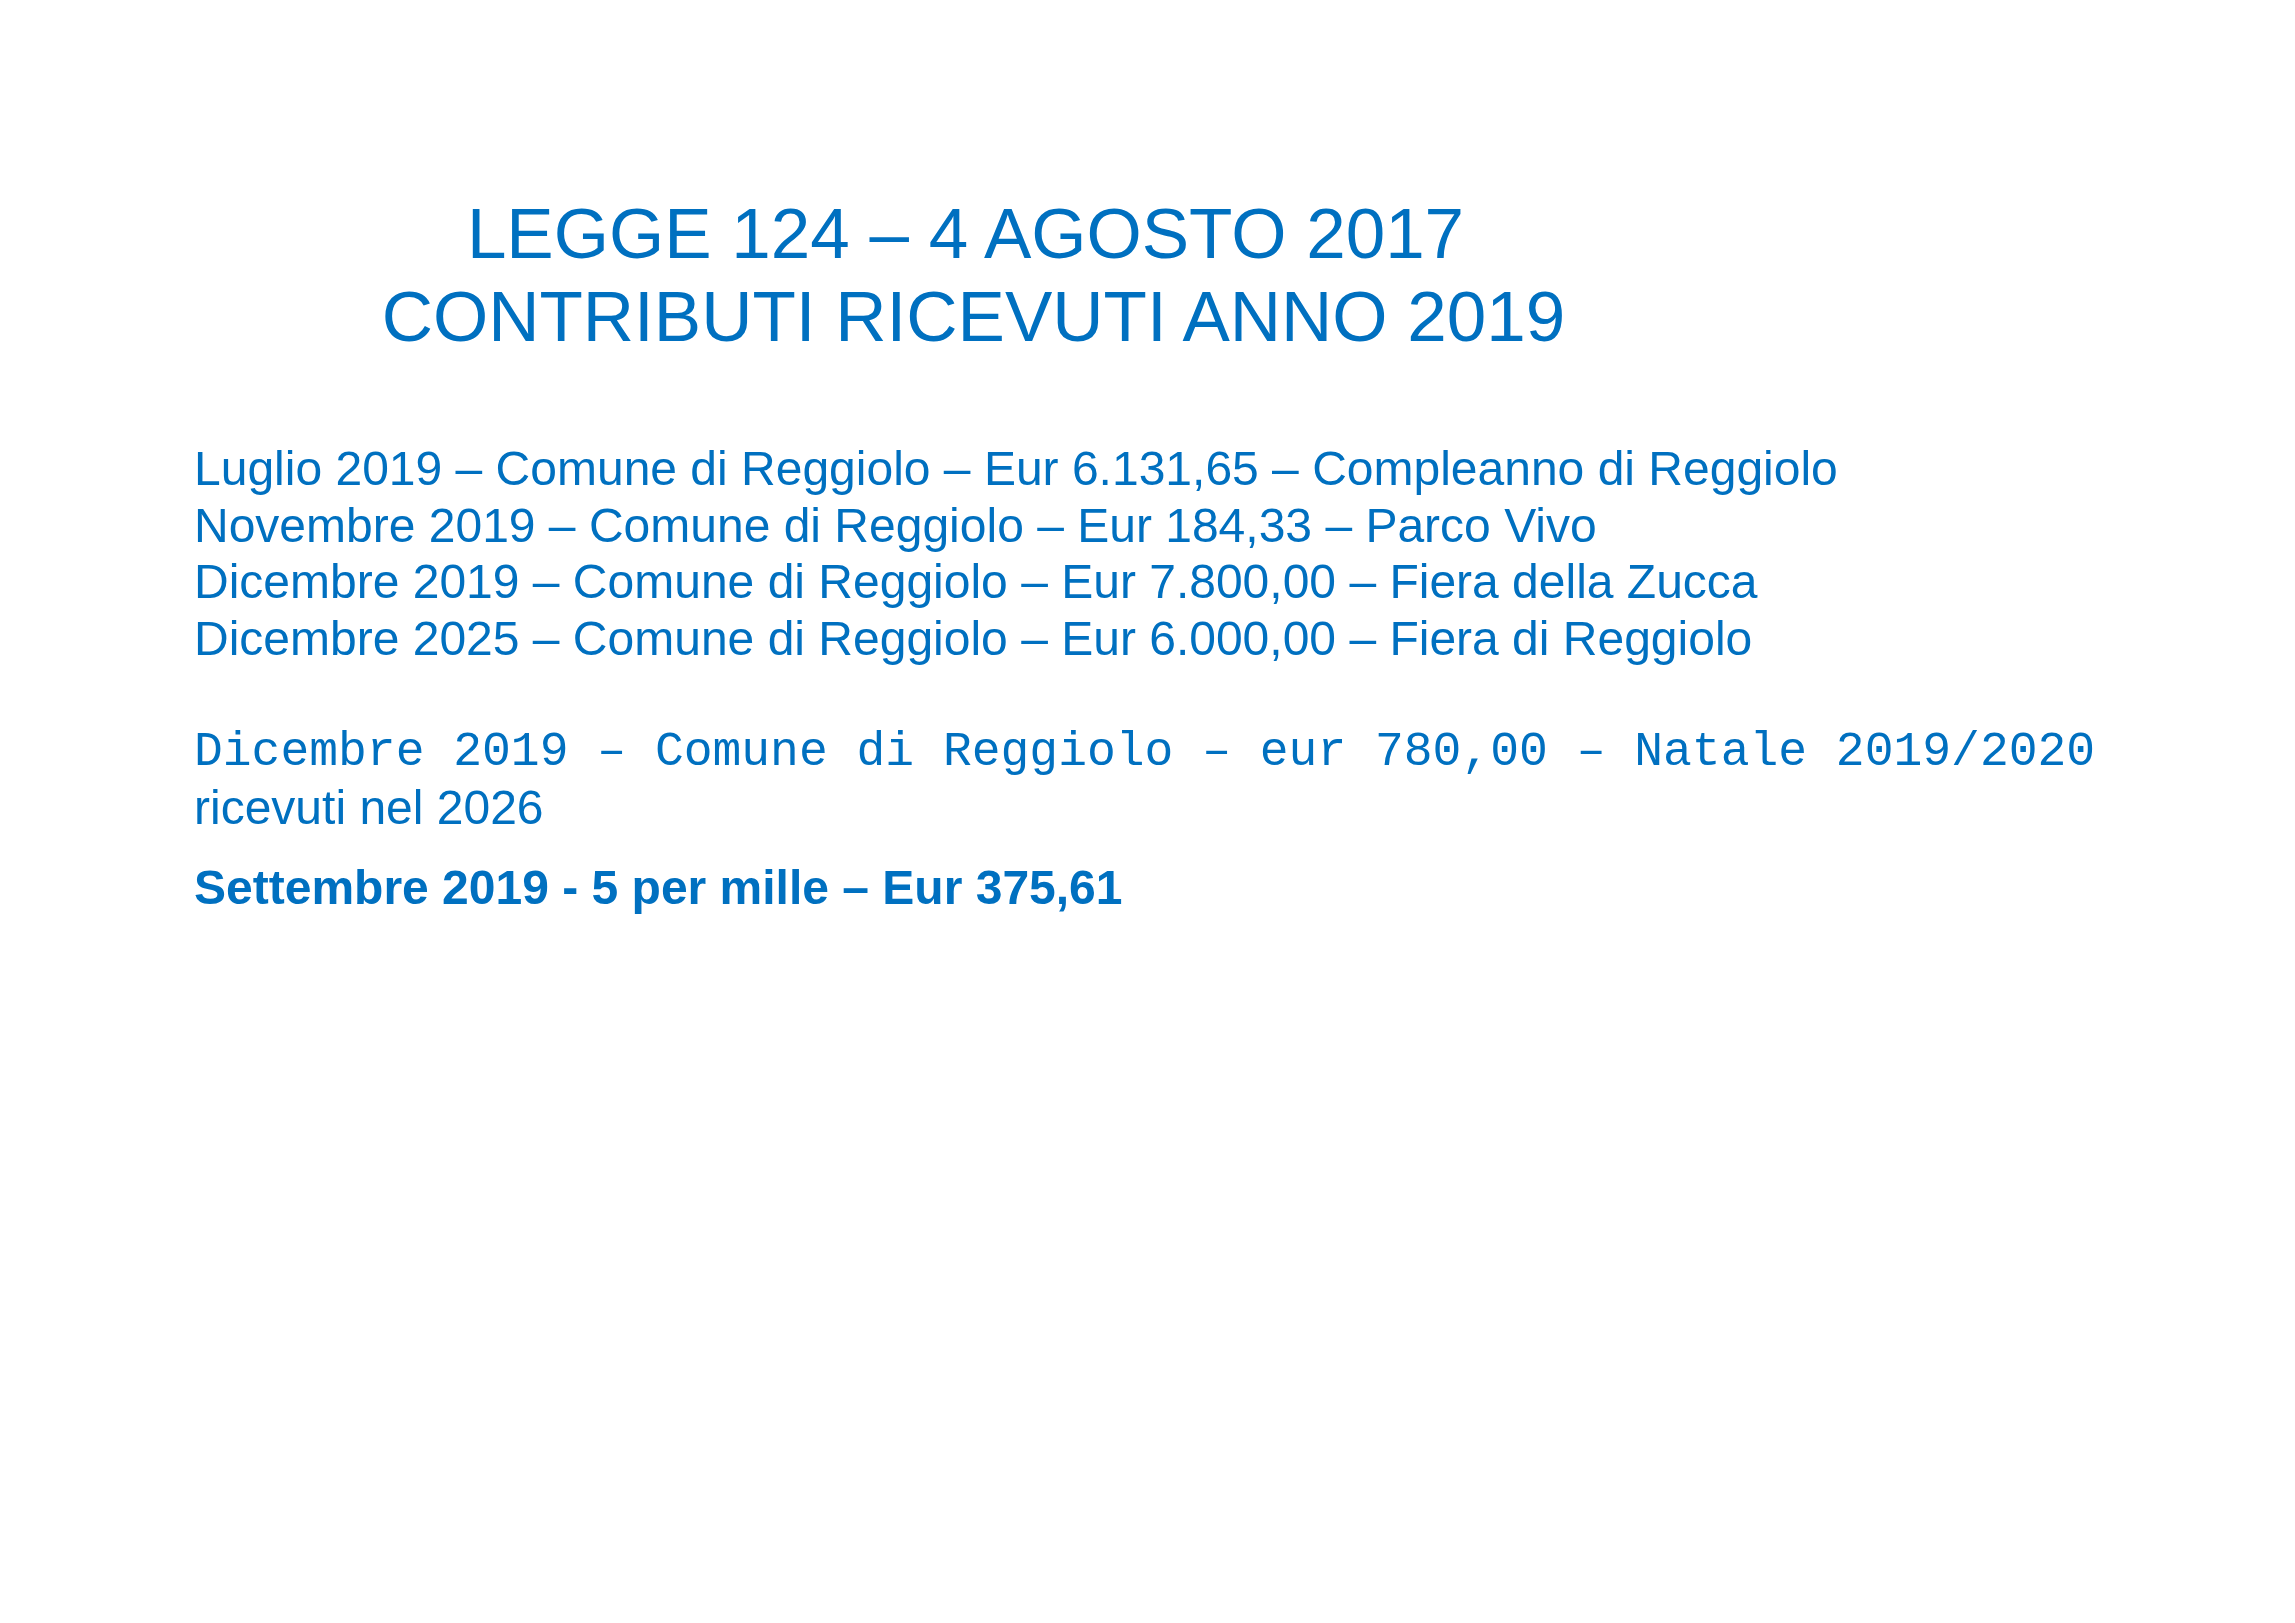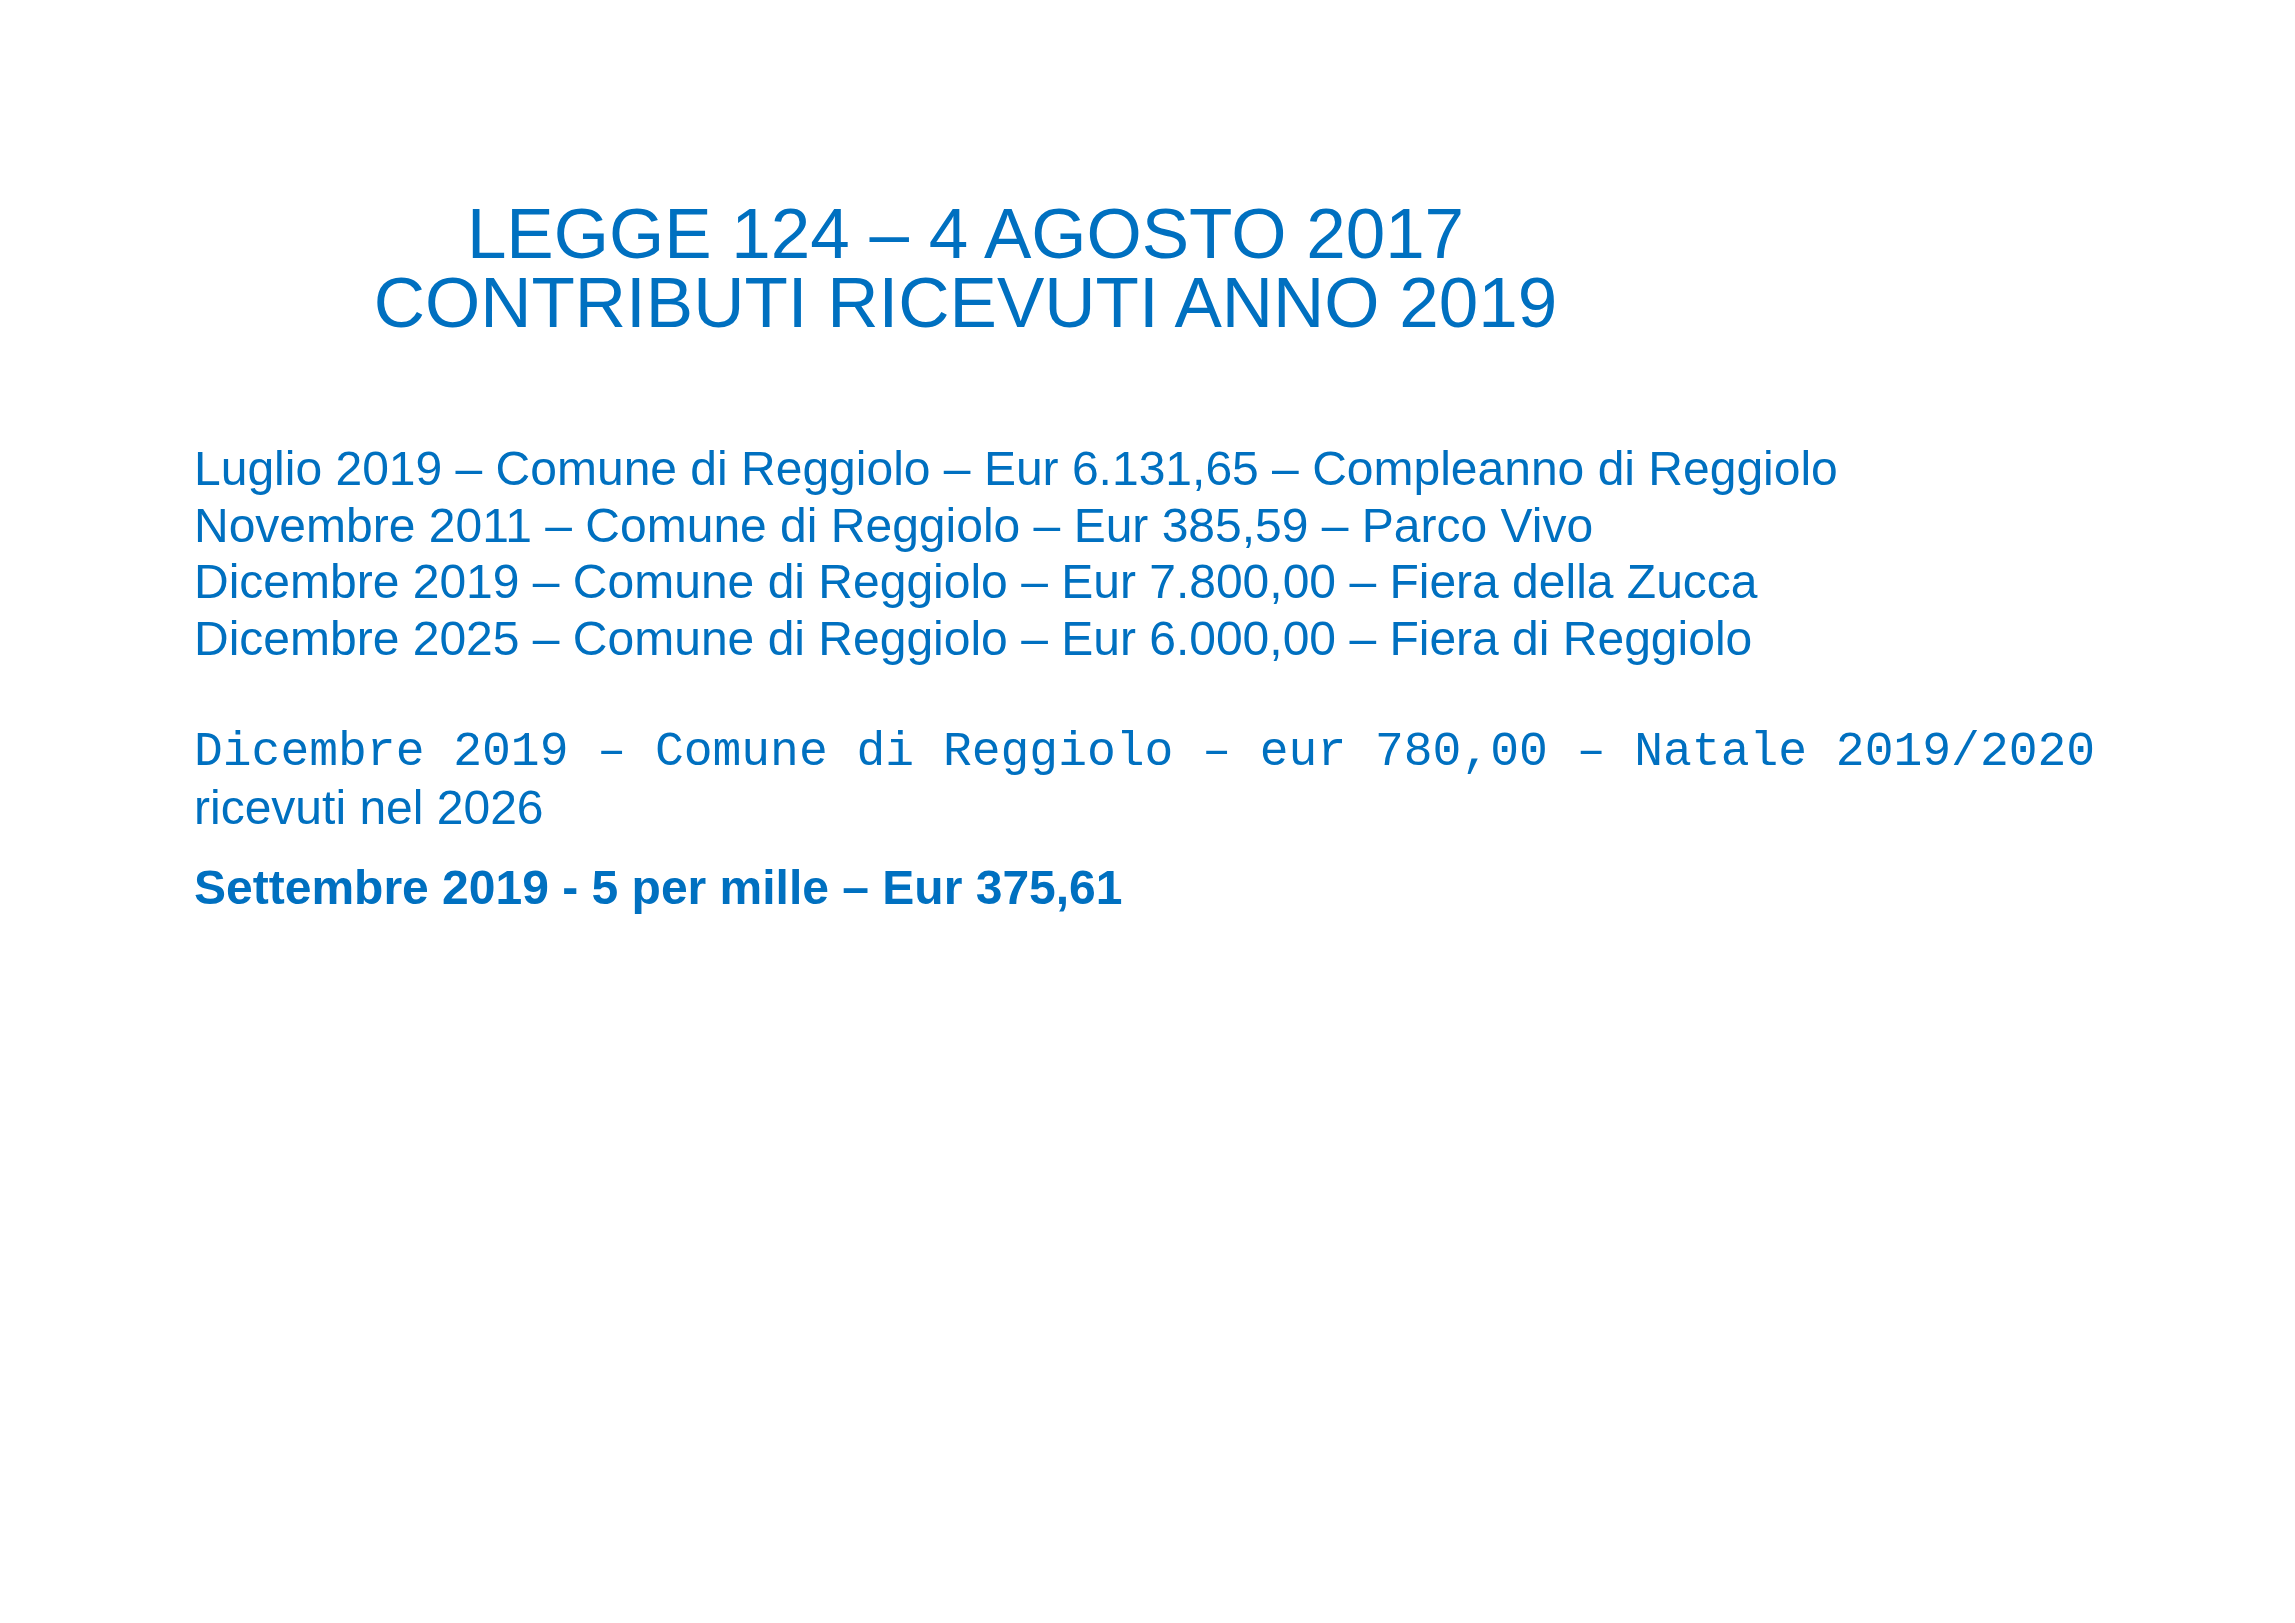--- a/index.html
+++ b/index.html
@@ -1,32 +1,32 @@
 <!DOCTYPE html>
 <html style="font-size:10.5px"><head>
   <meta charset="utf-8">
   <style>
     html, body { margin: 0; padding: 0; background: #ffffff; }
     body { width: 2295px; height: 1623px; position: relative; overflow: hidden;
            font-family: "Liberation Sans", sans-serif; color: #0070C0; }
     .title { position: absolute; left: 0; width: 1931px; text-align: center;
              font-size: 71px; line-height: 1; margin: 0; font-weight: normal; }
     .title1 { top: 198px; }
-    .title2 { top: 267px; }
+    .title2 { top: 281px; padding-left: 8px; }
     .line { position: absolute; left: 194px; font-size: 48px; line-height: 1; white-space: nowrap; }
   </style>
 </head>
 <body>
 
 <h1 class="title title1">LEGGE 124 – 4 AGOSTO 2017</h1>
 <h1 class="title title2">CONTRIBUTI RICEVUTI ANNO 2019</h1>
 
 <div>
   <div class="line" style="top:445px;text-align:center;">Luglio 2019 – Comune di Reggiolo – Eur 6.131,65 – Compleanno di Reggiolo</div>
-  <div class="line" style="top:502px;">Novembre 2011 – Comune di Reggiolo – Eur 385,59 – Parco Vivo</div>
+  <div class="line" style="top:502px;">Novembre 2019 – Comune di Reggiolo – Eur 184,33 – Parco Vivo</div>
   <div class="line" style="top:558px;">Dicembre 2019 – Comune di Reggiolo – Eur 7.800,00 – Fiera della Zucca</div>
   <div class="line" style="top:615px;">Dicembre 2025 – Comune di Reggiolo – Eur 6.000,00 – Fiera di Reggiolo</div>
 
   <div class="line" style="top:728px;font-family:Liberation Mono, monospace;">Dicembre 2019 – Comune di Reggiolo – eur 780,00 – Natale 2019/2020</div>
   <div class="line" style="top:784px;">ricevuti nel 2026</div>
 
   <div class="line" style="top:864px;font-weight:bold;">Settembre 2019 - 5 per mille – Eur 375,61</div>
 </div>
 
 

